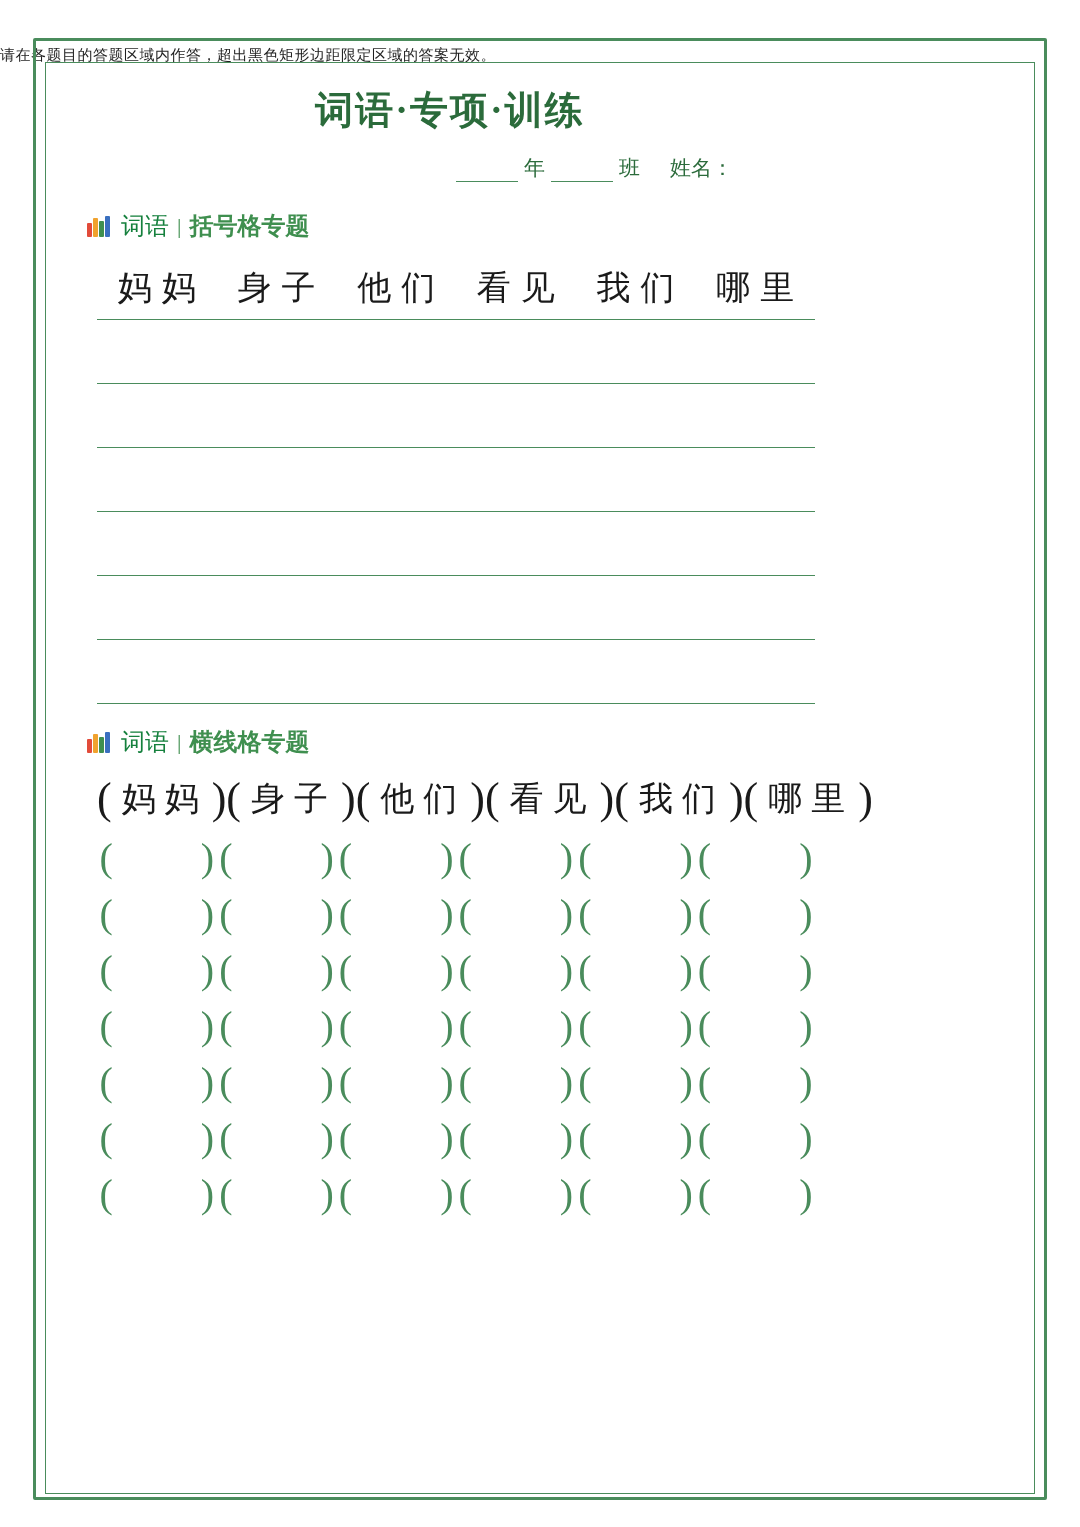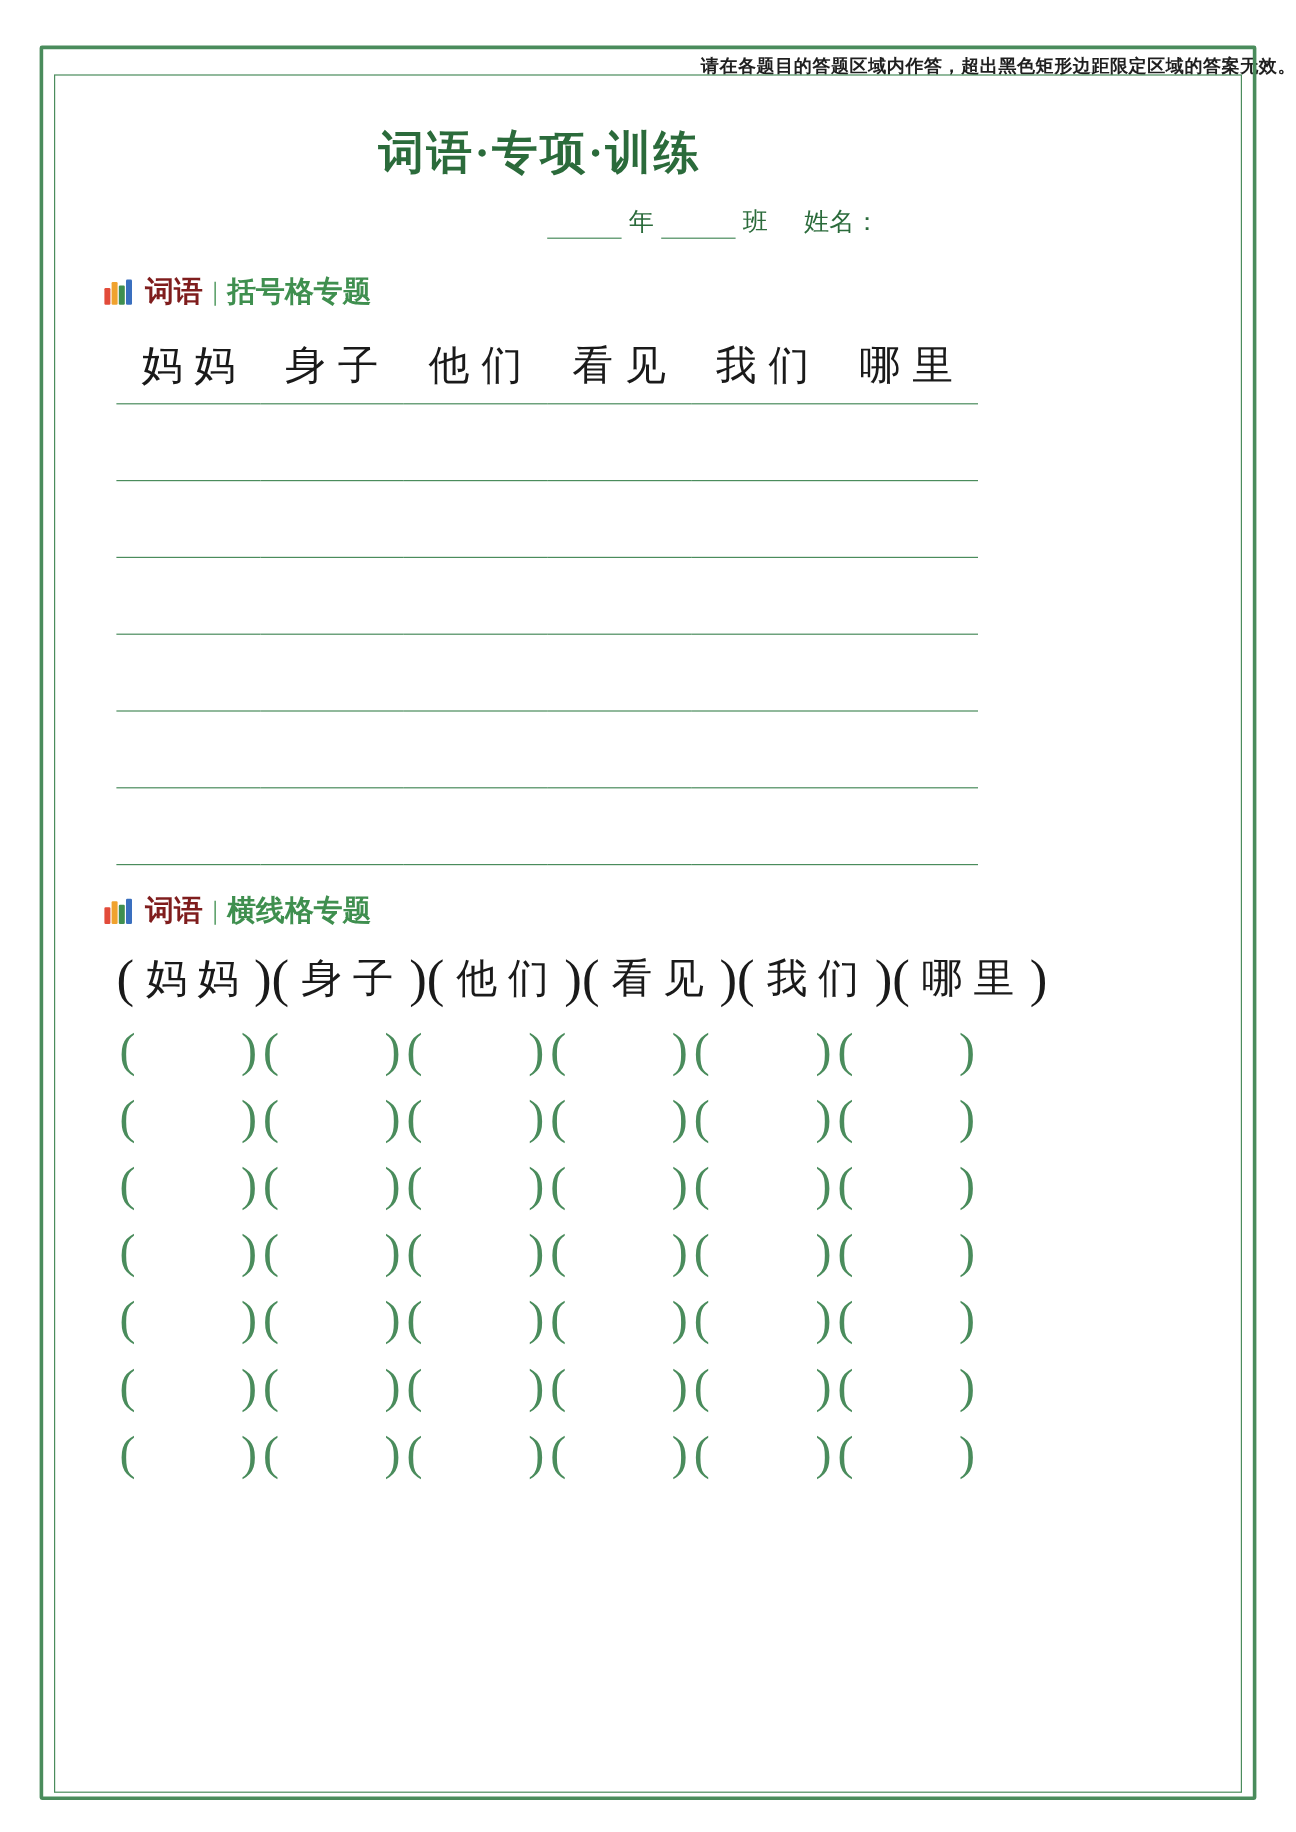--- a/index.html
+++ b/index.html
@@ -35,32 +35,32 @@
     height: 1432px;
     border: 1.5px solid #4a8c5c;
     box-sizing: border-box;
   }
 
   .notice {
     position: absolute;
     top: 46px;
     left: 0;
     width: 1080px;
-    text-align: right;
+    text-align: left;
     font-family: "Liberation Sans", sans-serif;
     font-size: 15px;
-    font-weight: bold;
+    font-weight: normal;
     color: #1f1f1f;
     letter-spacing: 0.5px;
   }
 
   .content {
     position: absolute;
     left: 45px;
-    top: 72px;
+    top: 55px;
     width: 810px;
     height: 1432px;
     box-sizing: border-box;
   }
 
   .title {
     text-align: center;
     font-size: 38px;
     font-weight: bold;
     color: #2b6b3b;
@@ -107,22 +107,22 @@
     border-radius: 1px;
     display: block;
   }
   .books-icon i:nth-child(1){ left:0;  height:14px; background:#e24b3a; }
   .books-icon i:nth-child(2){ left:6px; height:19px; background:#f0a22e; }
   .books-icon i:nth-child(3){ left:12px;height:16px; background:#3f8f4f; }
   .books-icon i:nth-child(4){ left:18px;height:21px; background:#3a6fbf; }
 
   .sec-label {
     font-size: 24px;
-    font-weight: bold;
-    color: #7f1d1d;
+    font-weight: normal;
+    color: #15803d;
     font-family: "Liberation Serif", serif;
   }
   .sec-sep {
     color: #3f8f4f;
     font-size: 22px;
     margin: 0 8px;
   }
   .sec-topic {
     font-size: 24px;
     font-weight: bold;

